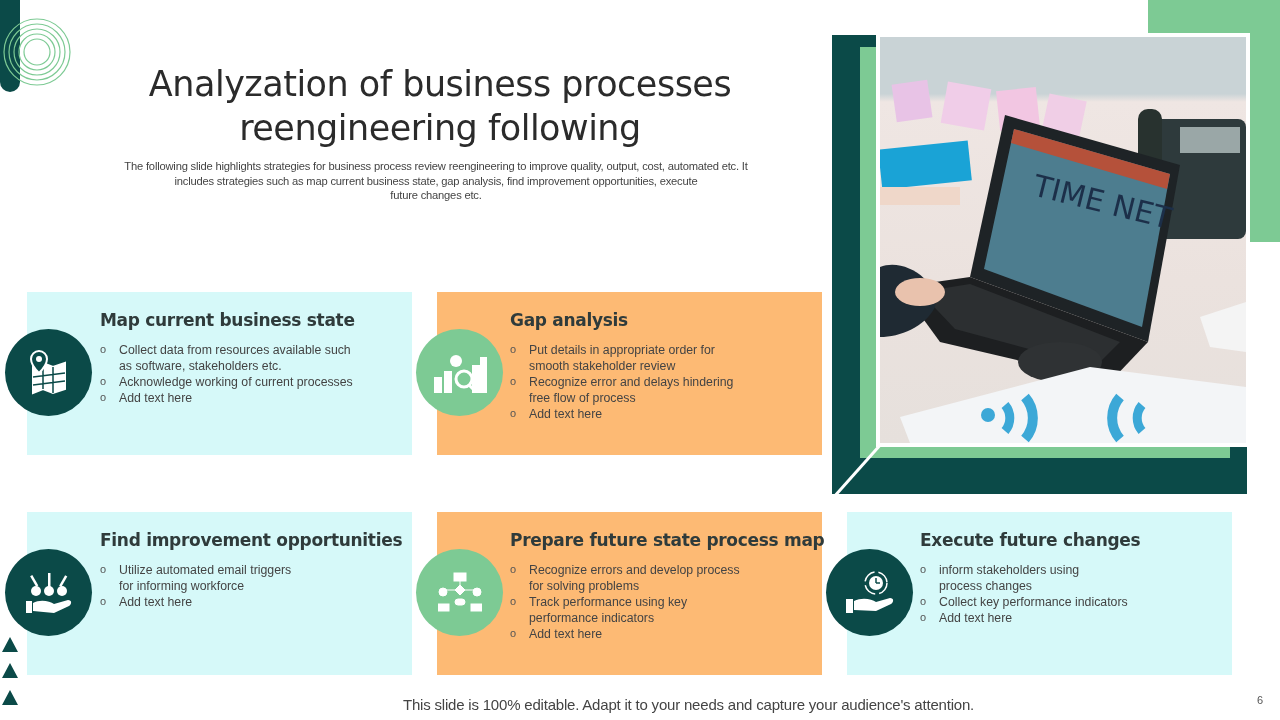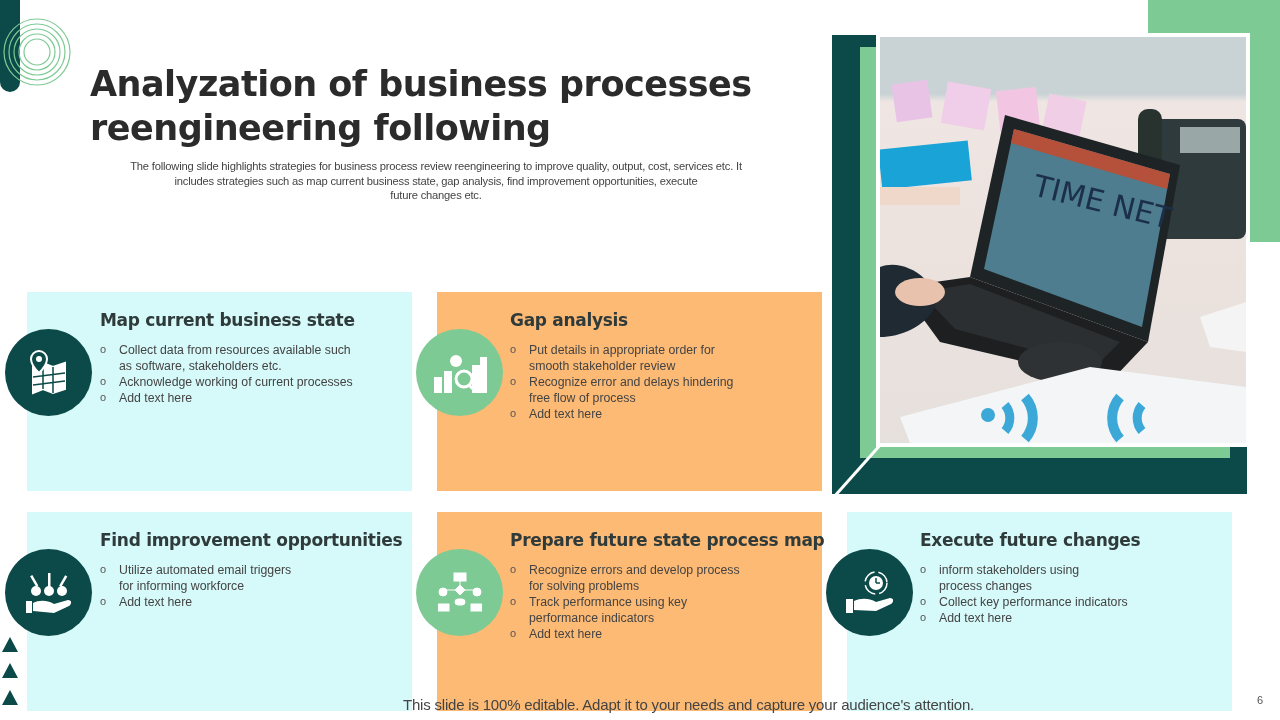--- a/index.html
+++ b/index.html
@@ -2,26 +2,26 @@
 <html><head>
 <meta charset="utf-8">
 <style>
   * { box-sizing: border-box; margin: 0; padding: 0; }
   html, body { width: 1280px; height: 720px; overflow: hidden; background: #ffffff; }
   body { position: relative; font-family: "Liberation Sans", sans-serif; color: #3c3c3c; }
 
   .deco-bar { position: absolute; left: 0; top: 0; width: 20px; height: 92px; background: #0b4a48; border-radius: 0 0 10px 10px; }
   .deco-rings { position: absolute; left: 2px; top: 17px; width: 70px; height: 70px; }
 
-  .title { position: absolute; left: 90px; top: 62px; width: 700px; text-align: left;
-           font-family: "DejaVu Sans", sans-serif; font-weight: 700; font-size: 35px; line-height: 44px; color: #2b2b2b; letter-spacing: -0.5px; }
+  .title { position: absolute; left: 90px; top: 62px; width: 700px; text-align: center;
+           font-family: "DejaVu Sans", sans-serif; font-weight: 400; font-size: 35px; line-height: 44px; color: #2b2b2b; letter-spacing: -0.5px; }
   .subtitle { position: absolute; left: 86px; top: 159px; width: 700px; text-align: center;
               font-size: 11.2px; line-height: 14.5px; color: #444; letter-spacing: -0.2px; }
 
-  .card { position: absolute; width: 385px; height: 199px; }
+  .card { position: absolute; width: 385px; height: 163px; }
   .card.cyan { background: #d6f9f9; }
   .card.mint { background: #fdba74; }
   .card-title { position: absolute; left: 73px; top: 18px; font-family: "DejaVu Sans", sans-serif; font-weight: bold;
                 font-size: 17px; color: #2f3b3b; letter-spacing: -0.3px; white-space: nowrap; }
   .card-list { position: absolute; left: 73px; top: 50px; list-style: none; }
   .card-list li { position: relative; padding-left: 19px; font-size: 12.3px; line-height: 16px; color: #444; }
   .card-list li::before { content: "o"; position: absolute; left: 0; top: -1px; font-size: 11px; color: #555; }
 
   .icon-circle { position: absolute; width: 87px; height: 87px; border-radius: 50%; display: flex; align-items: center; justify-content: center; }
   .icon-circle.dark { background: #0b4a48; }
@@ -52,21 +52,21 @@
     <circle cx="35" cy="35" r="18"></circle>
       <circle cx="35" cy="35" r="13"></circle>
   </g>
 </svg>
 
 <div class="title">
   <div>Analyzation  of business processes</div>
   <div>reengineering following</div>
 </div>
 <div class="subtitle">
-  <div>The following slide highlights strategies for business process review reengineering to improve quality, output, cost, services etc. It</div>
+  <div>The following slide highlights strategies for business process review reengineering to improve quality, output, cost, automated etc. It</div>
   <div>includes strategies such as map current business state, gap analysis, find improvement opportunities, execute</div>
   <div>future changes etc.</div>
 </div>
 
 <div class="photo-frame-green-top"></div>
 <div class="photo-frame-dark"></div>
 <div class="photo-frame-green-inner"></div>
 <svg class="diag-line" viewBox="0 0 70 60">
   <line x1="3" y1="58" x2="52" y2="3" stroke="#fff" stroke-width="3"></line>
 </svg>

